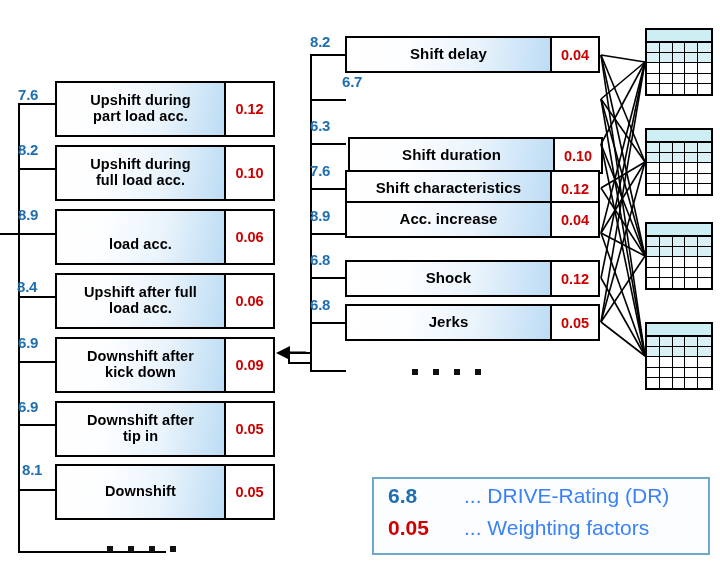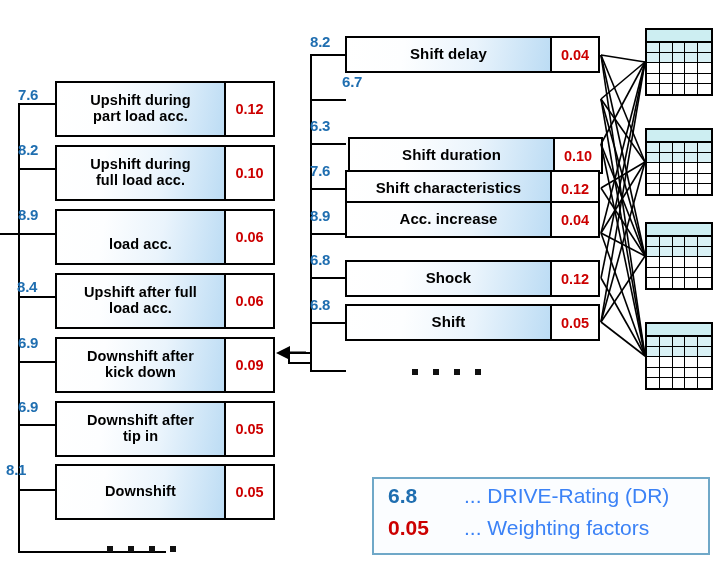--- a/index.html
+++ b/index.html
@@ -180,21 +180,21 @@
   <div class="hline" style="left:18px; top:424px; width:38px;"></div>
   <div class="hline" style="left:18px; top:489px; width:38px;"></div>
   <div class="hline" style="left:18px; top:551px; width:148px;"></div>
 
   <div class="dr" style="left:18px; top:86px;">7.6</div>
   <div class="dr" style="left:18px; top:141px;">8.2</div>
   <div class="dr" style="left:18px; top:206px;">8.9</div>
   <div class="dr" style="left:17px; top:270px;margin-top:8px;">8.4</div>
   <div class="dr" style="left:18px; top:334px;">6.9</div>
   <div class="dr" style="left:18px; top:398px;">6.9</div>
-  <div class="dr" style="left:6px; top:461px;">8.1</div>
+  <div class="dr" style="left:22px; top:461px;">8.1</div>
 
   <div class="node col-left" style="left:55px; top:81px; width:220px; height:56px;">
     <div class="label">
         <span>
       <span>Upshift during</span><br>
       <span>part load acc.</span>
     </span>
       </div>
     <div class="weight">0.12</div>
   </div>
@@ -306,21 +306,21 @@
   </div>
   <div class="node col-mid" style="left:345px; top:201px; width:255px; height:37px;">
     <div class="label">Acc. increase</div>
     <div class="weight">0.04</div>
   </div>
   <div class="node col-mid" style="left:345px; top:260px; width:255px; height:37px;">
     <div class="label">Shock</div>
     <div class="weight">0.12</div>
   </div>
   <div class="node col-mid" style="left:345px; top:304px; width:255px; height:37px;">
-    <div class="label">Shift</div>
+    <div class="label">Jerks</div>
     <div class="weight">0.05</div>
   </div>
 
   <div class="dots" style="left:412px; top:369px;">
     <i></i>
     <i></i>
     <i></i>
     <i></i>
   </div>
 

